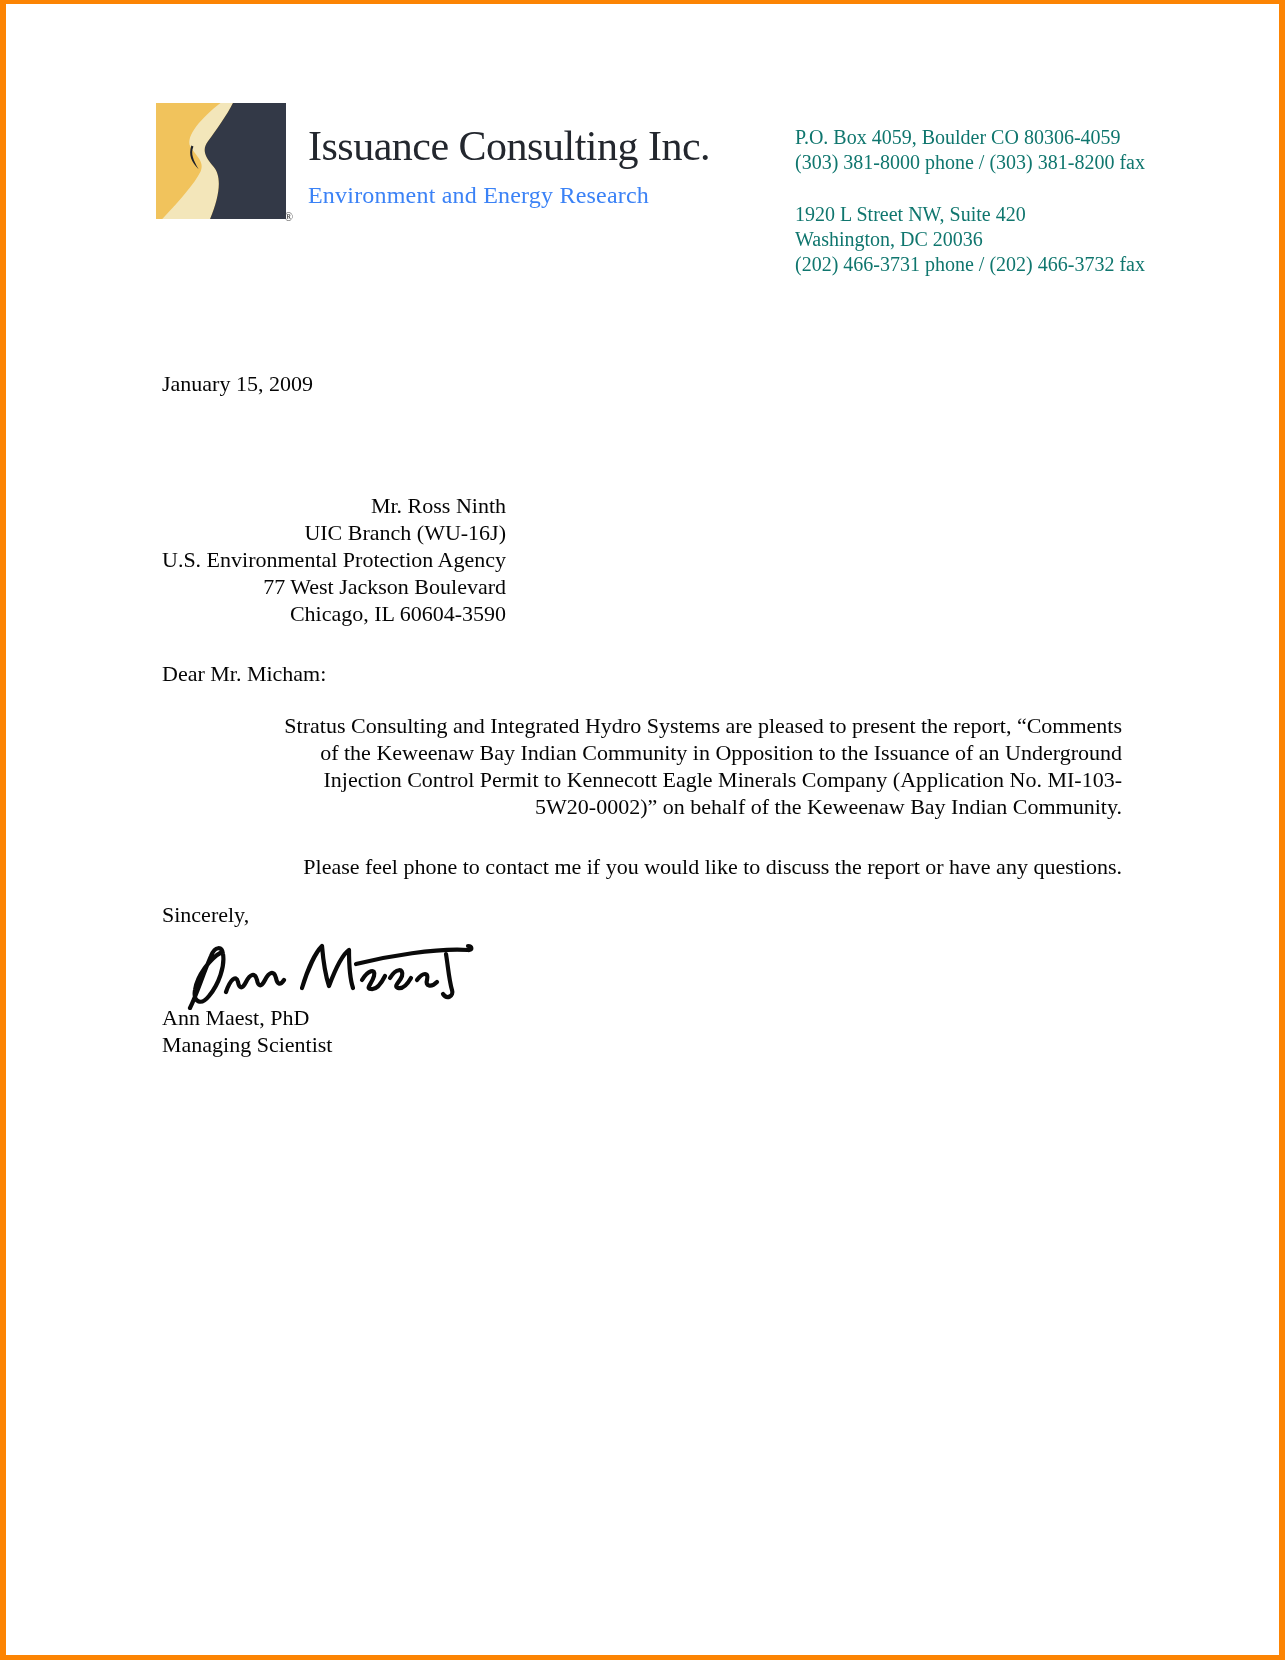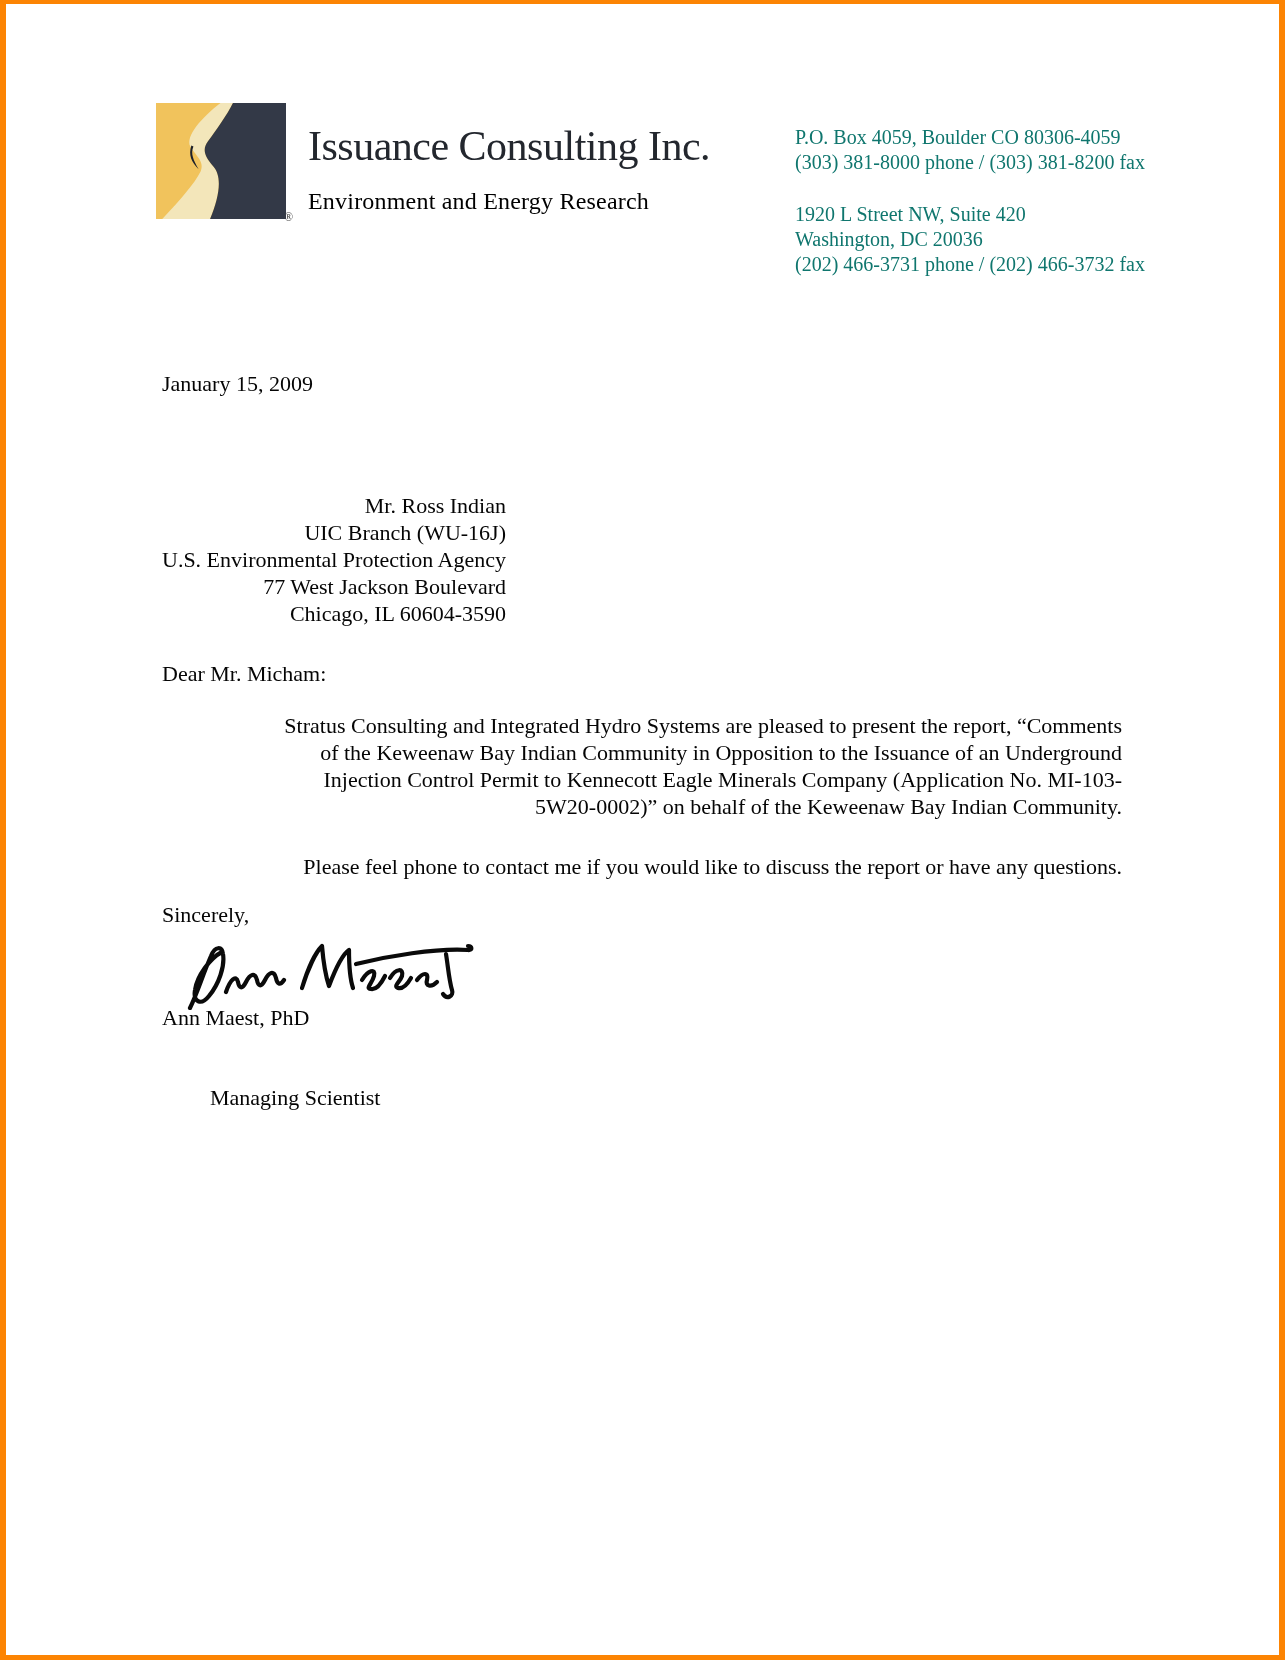--- a/index.html
+++ b/index.html
@@ -46,22 +46,22 @@
   }
   .company-name {
     font-size: 42px;
     line-height: 48px;
     color: #23272e;
     letter-spacing: -0.5px;
   }
   .company-tagline {
     font-size: 24px;
     line-height: 26px;
-    margin-top: 18px;
-    color: #000000;
+    margin-top: 12px;
+    color: #3b82f6;
     letter-spacing: 0.2px;
   }
   .contact {
     position: absolute;
     left: 789px;
     top: 121px;
     font-size: 20px;
     line-height: 25px;
     color: #0f766e;
     white-space: nowrap;
@@ -77,21 +77,21 @@
   }
   .date          { top: 366px; }
   .recipient     { top: 488px; }
   .salutation    { top: 656px; }
   .para-1        { top: 708px; width: 960px; white-space: pre-line; }
   .para-2        { top: 849px; width: 960px; }
   .closing       { top: 897px; }
   .signature     { top: 928px; left: 178px; }
   .signature svg { display: block; }
   .signer-name   { top: 1000px; }
-  .signer-title  { top: 1080px; margin-left: 48px; }
+  .signer-title  { top: 1027px; }
 </style>
 </head>
 <body>
 
 <div class="page">
 
   <div class="logo">
     <svg viewBox="0 0 125 112" preserveAspectRatio="none" aria-hidden="true">
       <rect x="0" y="0" width="125" height="112" fill="#F1C35C"></rect>
       <path d="M62,0 L74,0 C68,12 58,26 50,37 C44,45 47,52 55,61 C64,71 61,90 52,112 L6,112 C24,93 37,78 43,66 C47,56 38,51 33,42 C28,32 44,14 62,0 Z" fill="#F3E6BA"></path>
@@ -114,21 +114,21 @@
     <div class="office">
       <div>1920 L Street NW, Suite 420</div>
       <div>Washington, DC 20036</div>
       <div>(202) 466-3731 phone / (202) 466-3732 fax</div>
     </div>
   </div>
 
   <div class="abs letter-text date">January 15, 2009</div>
 
   <div class="abs letter-text recipient">
-    <div>Mr. Ross Indian</div>
+    <div>Mr. Ross Ninth</div>
     <div>UIC Branch (WU-16J)</div>
     <div>U.S. Environmental Protection Agency</div>
     <div>77 West Jackson Boulevard</div>
     <div>Chicago, IL 60604-3590</div>
   </div>
 
   <div class="abs letter-text salutation">Dear Mr. Micham:</div>
 
   <div class="abs letter-text para-1">Stratus Consulting and Integrated Hydro Systems are pleased to present the report, “Comments
 of the Keweenaw Bay Indian Community in Opposition to the Issuance of an Underground

